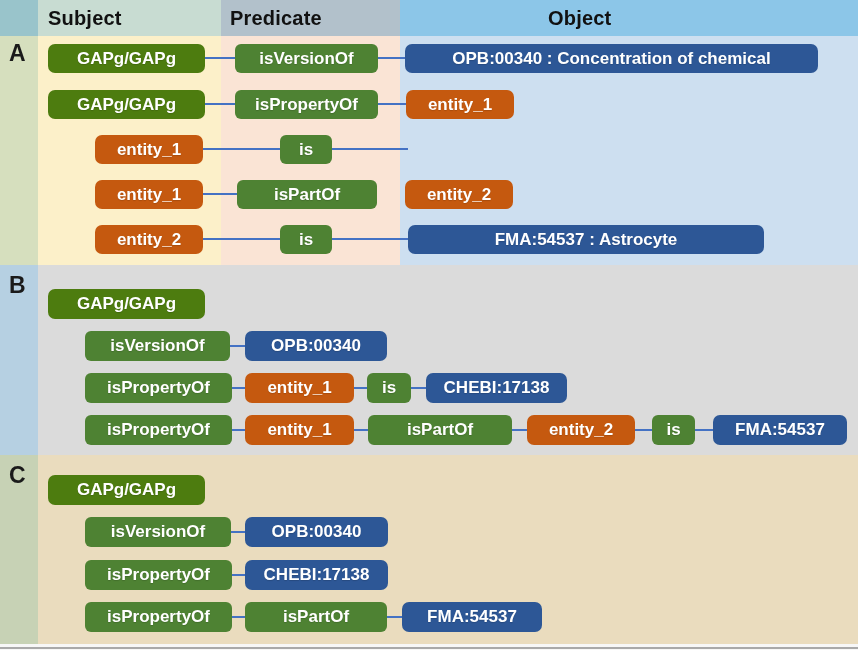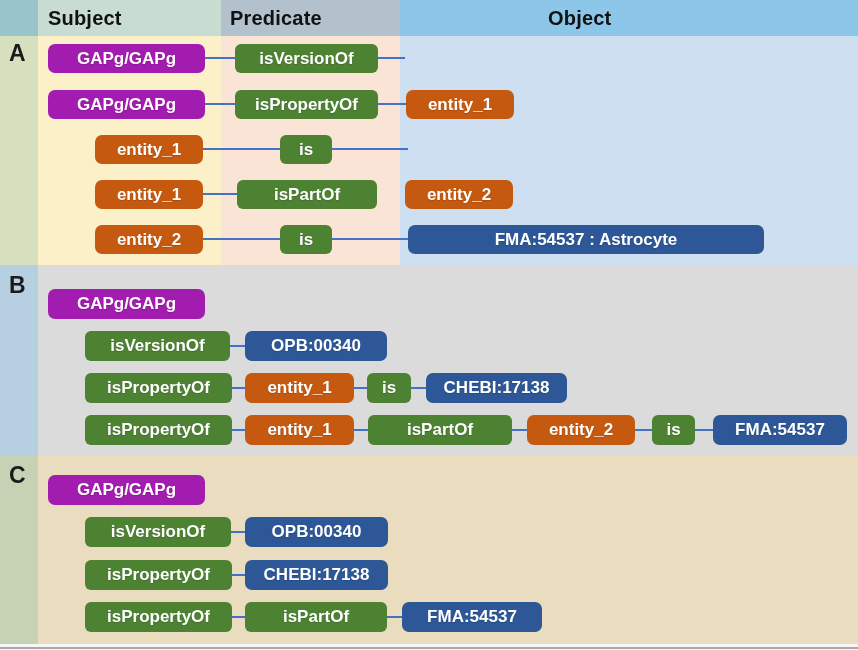--- a/index.html
+++ b/index.html
@@ -23,21 +23,21 @@
     position:absolute; font-size:23px; font-weight:bold; color:#1a1a1a;
   }
   
   .box{
     position:absolute; height:29px; border-radius:7px; box-sizing:border-box;
     display:flex; align-items:center; justify-content:center;
     color:#ffffff; font-weight:bold; font-size:17px; white-space:nowrap;
     padding:0 6px; text-shadow:0 1px 1px rgba(0,0,0,0.15);
   }
   .h30{height:30px;}
-  .gray{background:#a21caf;}
+  .gray{background:#4d7c0f;}
   .green{background:#4E8233;border-radius:6px;}
   .orange{background:#C5590F;}
   .blue{background:#2D5796;}
   
   .conn{position:absolute; height:2px; background:#4472C4;}
   
   .bottom-gap{position:absolute; left:0; width:858px; top:644px; height:6px; background:#f7f7f7;}
   .bottom-line{position:absolute; left:0; width:858px; top:647px; height:2px; background:#a9a9a9;}
 </style>
 </head>
@@ -64,20 +64,21 @@
   <div class="panel-letter" style="left:9px; top:272px;">B</div>
 
   <div class="col-bg" style="left:0;   top:455px; width:38px;  height:190px; background:#C7D2B5;"></div>
   <div class="col-bg" style="left:38px;top:455px; width:820px; height:190px; background:#EADCBE;"></div>
   <div class="panel-letter" style="left:9px; top:462px;">C</div>
 
   <div class="box gray" style="left:48px;  top:44px; width:157px;">GAPg/GAPg</div>
   <div class="conn" style="left:205px; top:57px; width:30px;"></div>
   <div class="box green" style="left:235px; top:44px; width:143px;">isVersionOf</div>
   <div class="conn" style="left:378px; top:57px; width:27px;"></div>
+  <div class="box blue" style="left:405px; top:44px; width:413px;">OPB:00340 : Concentration of chemical</div>
 
   <div class="box gray" style="left:48px;  top:90px; width:157px;">GAPg/GAPg</div>
   <div class="conn" style="left:205px; top:103px; width:30px;"></div>
   <div class="box green" style="left:235px; top:90px; width:143px;">isPropertyOf</div>
   <div class="conn" style="left:378px; top:103px; width:28px;"></div>
   <div class="box orange" style="left:406px; top:90px; width:108px;">entity_1</div>
 
   <div class="box orange" style="left:95px; top:135px; width:108px;">entity_1</div>
   <div class="conn" style="left:203px; top:148px; width:77px;"></div>
   <div class="box green" style="left:280px; top:135px; width:52px;">is</div>

